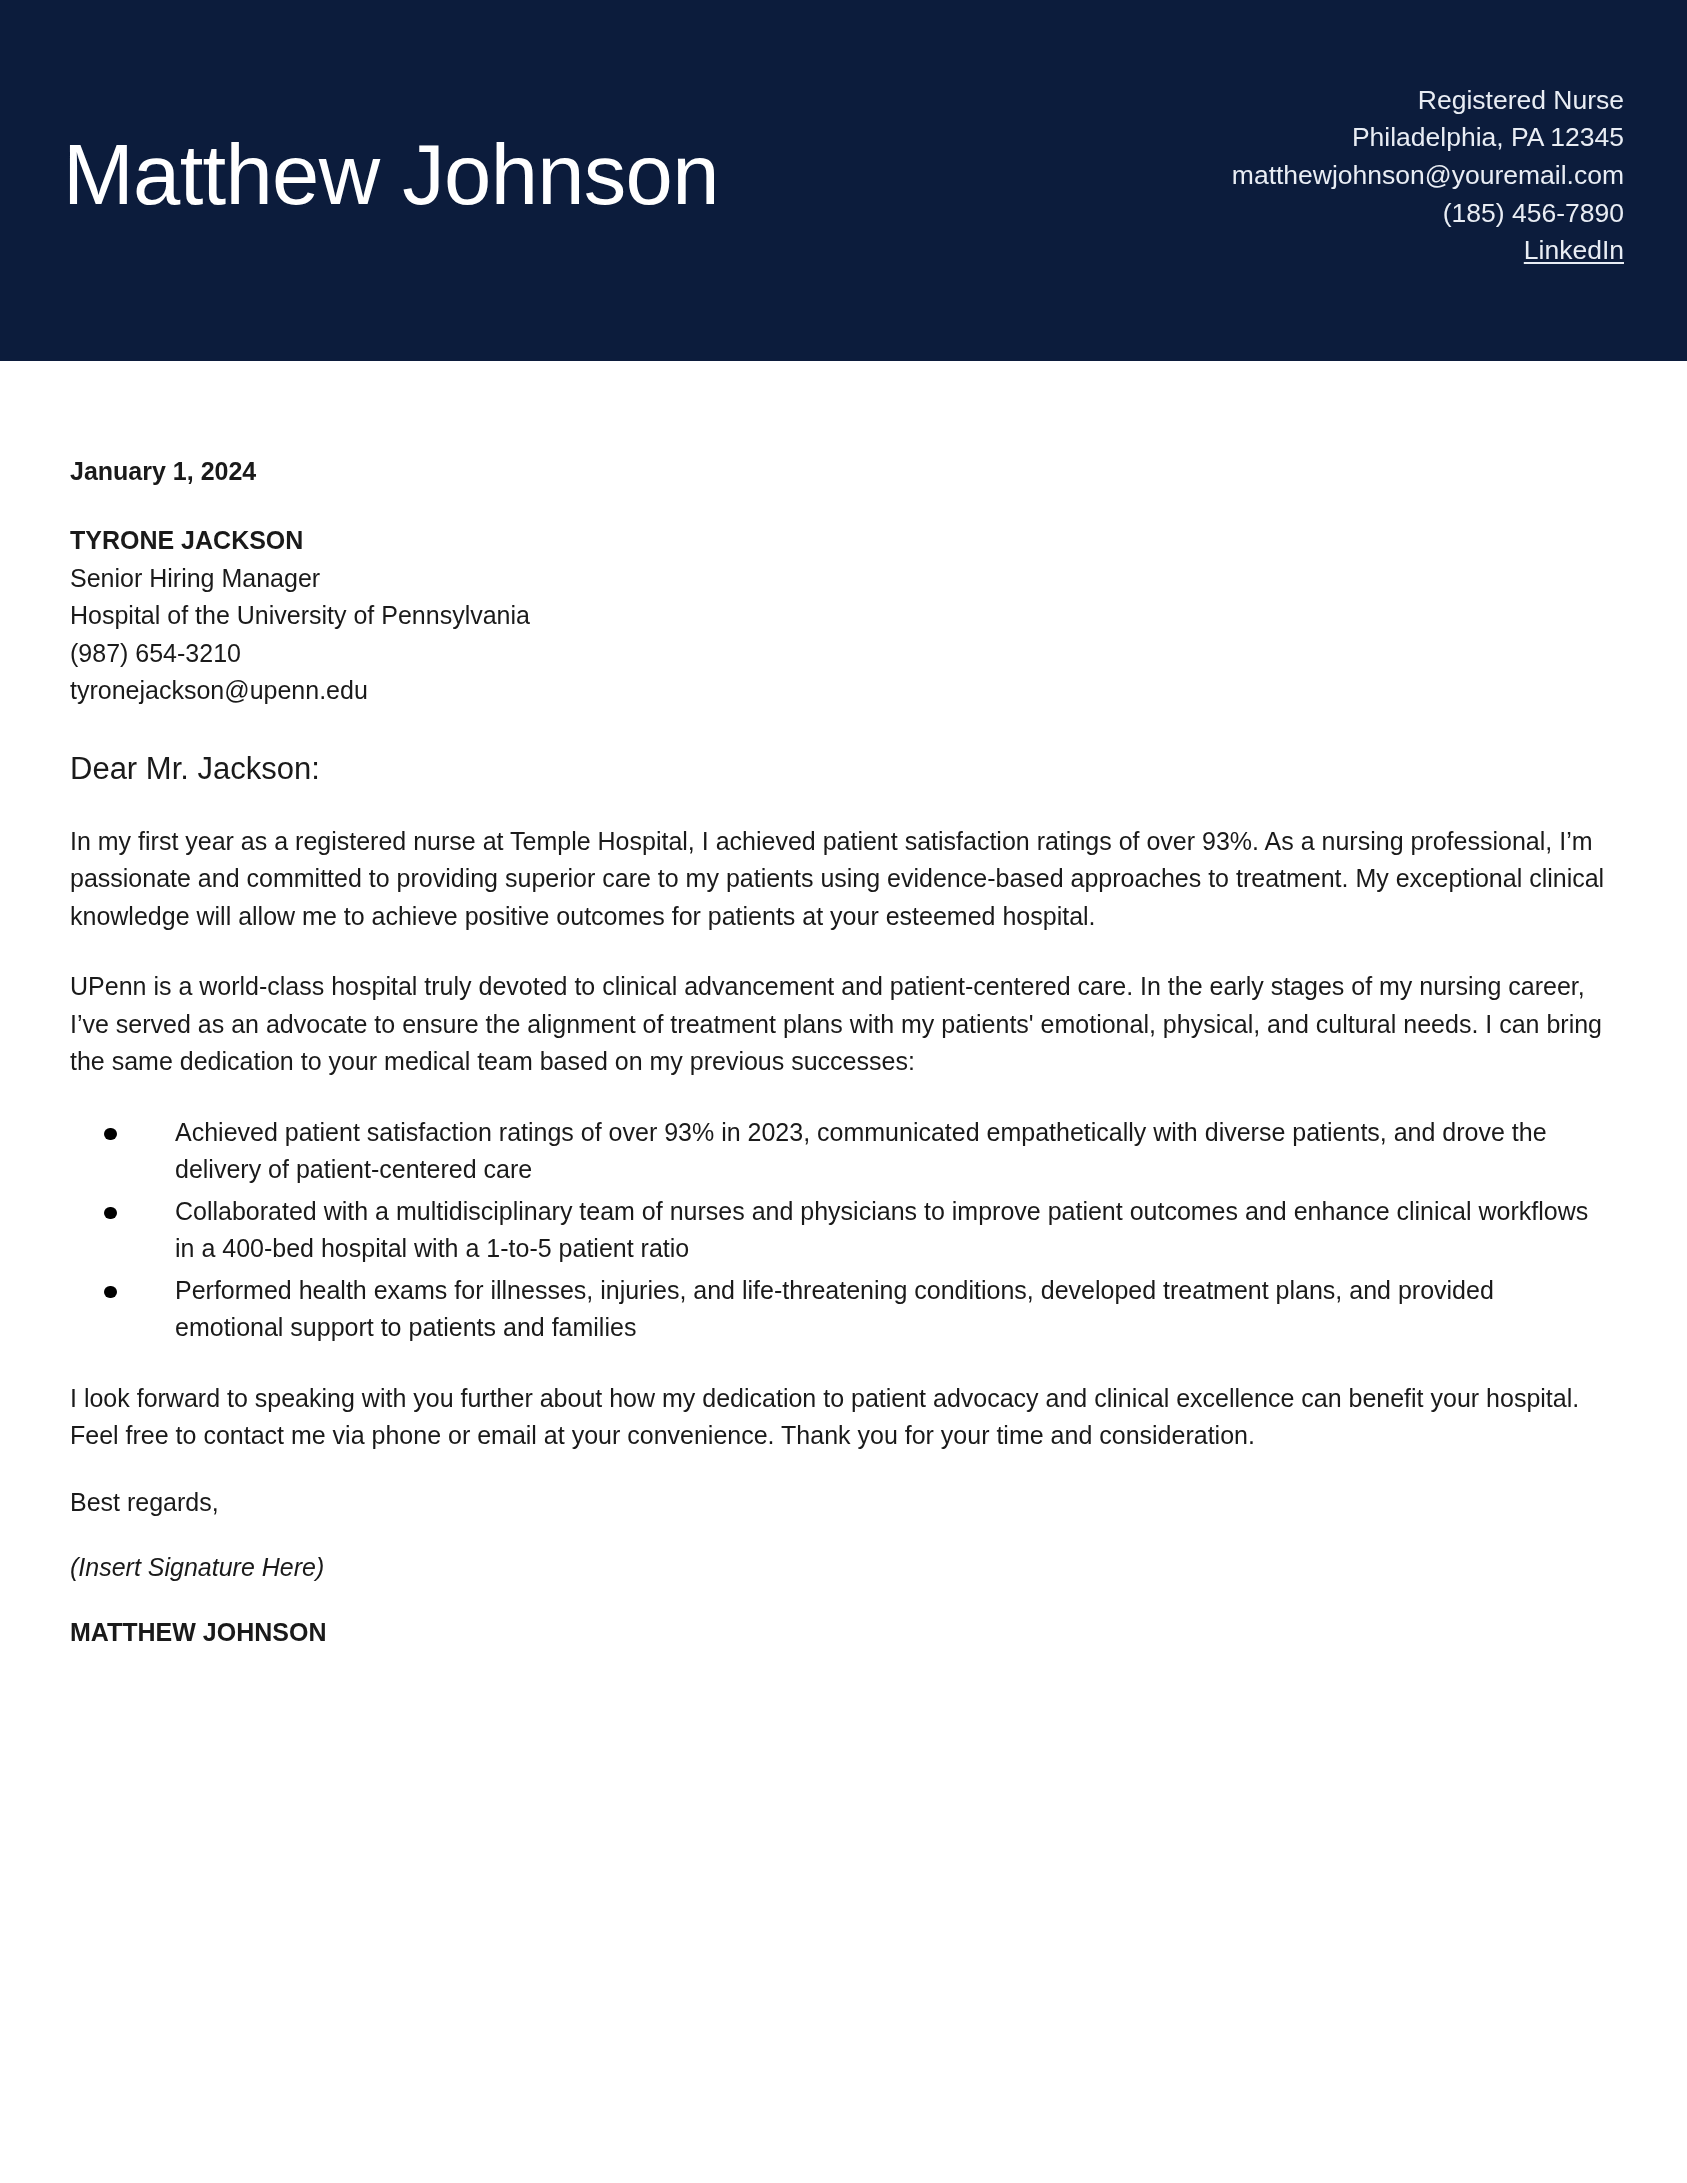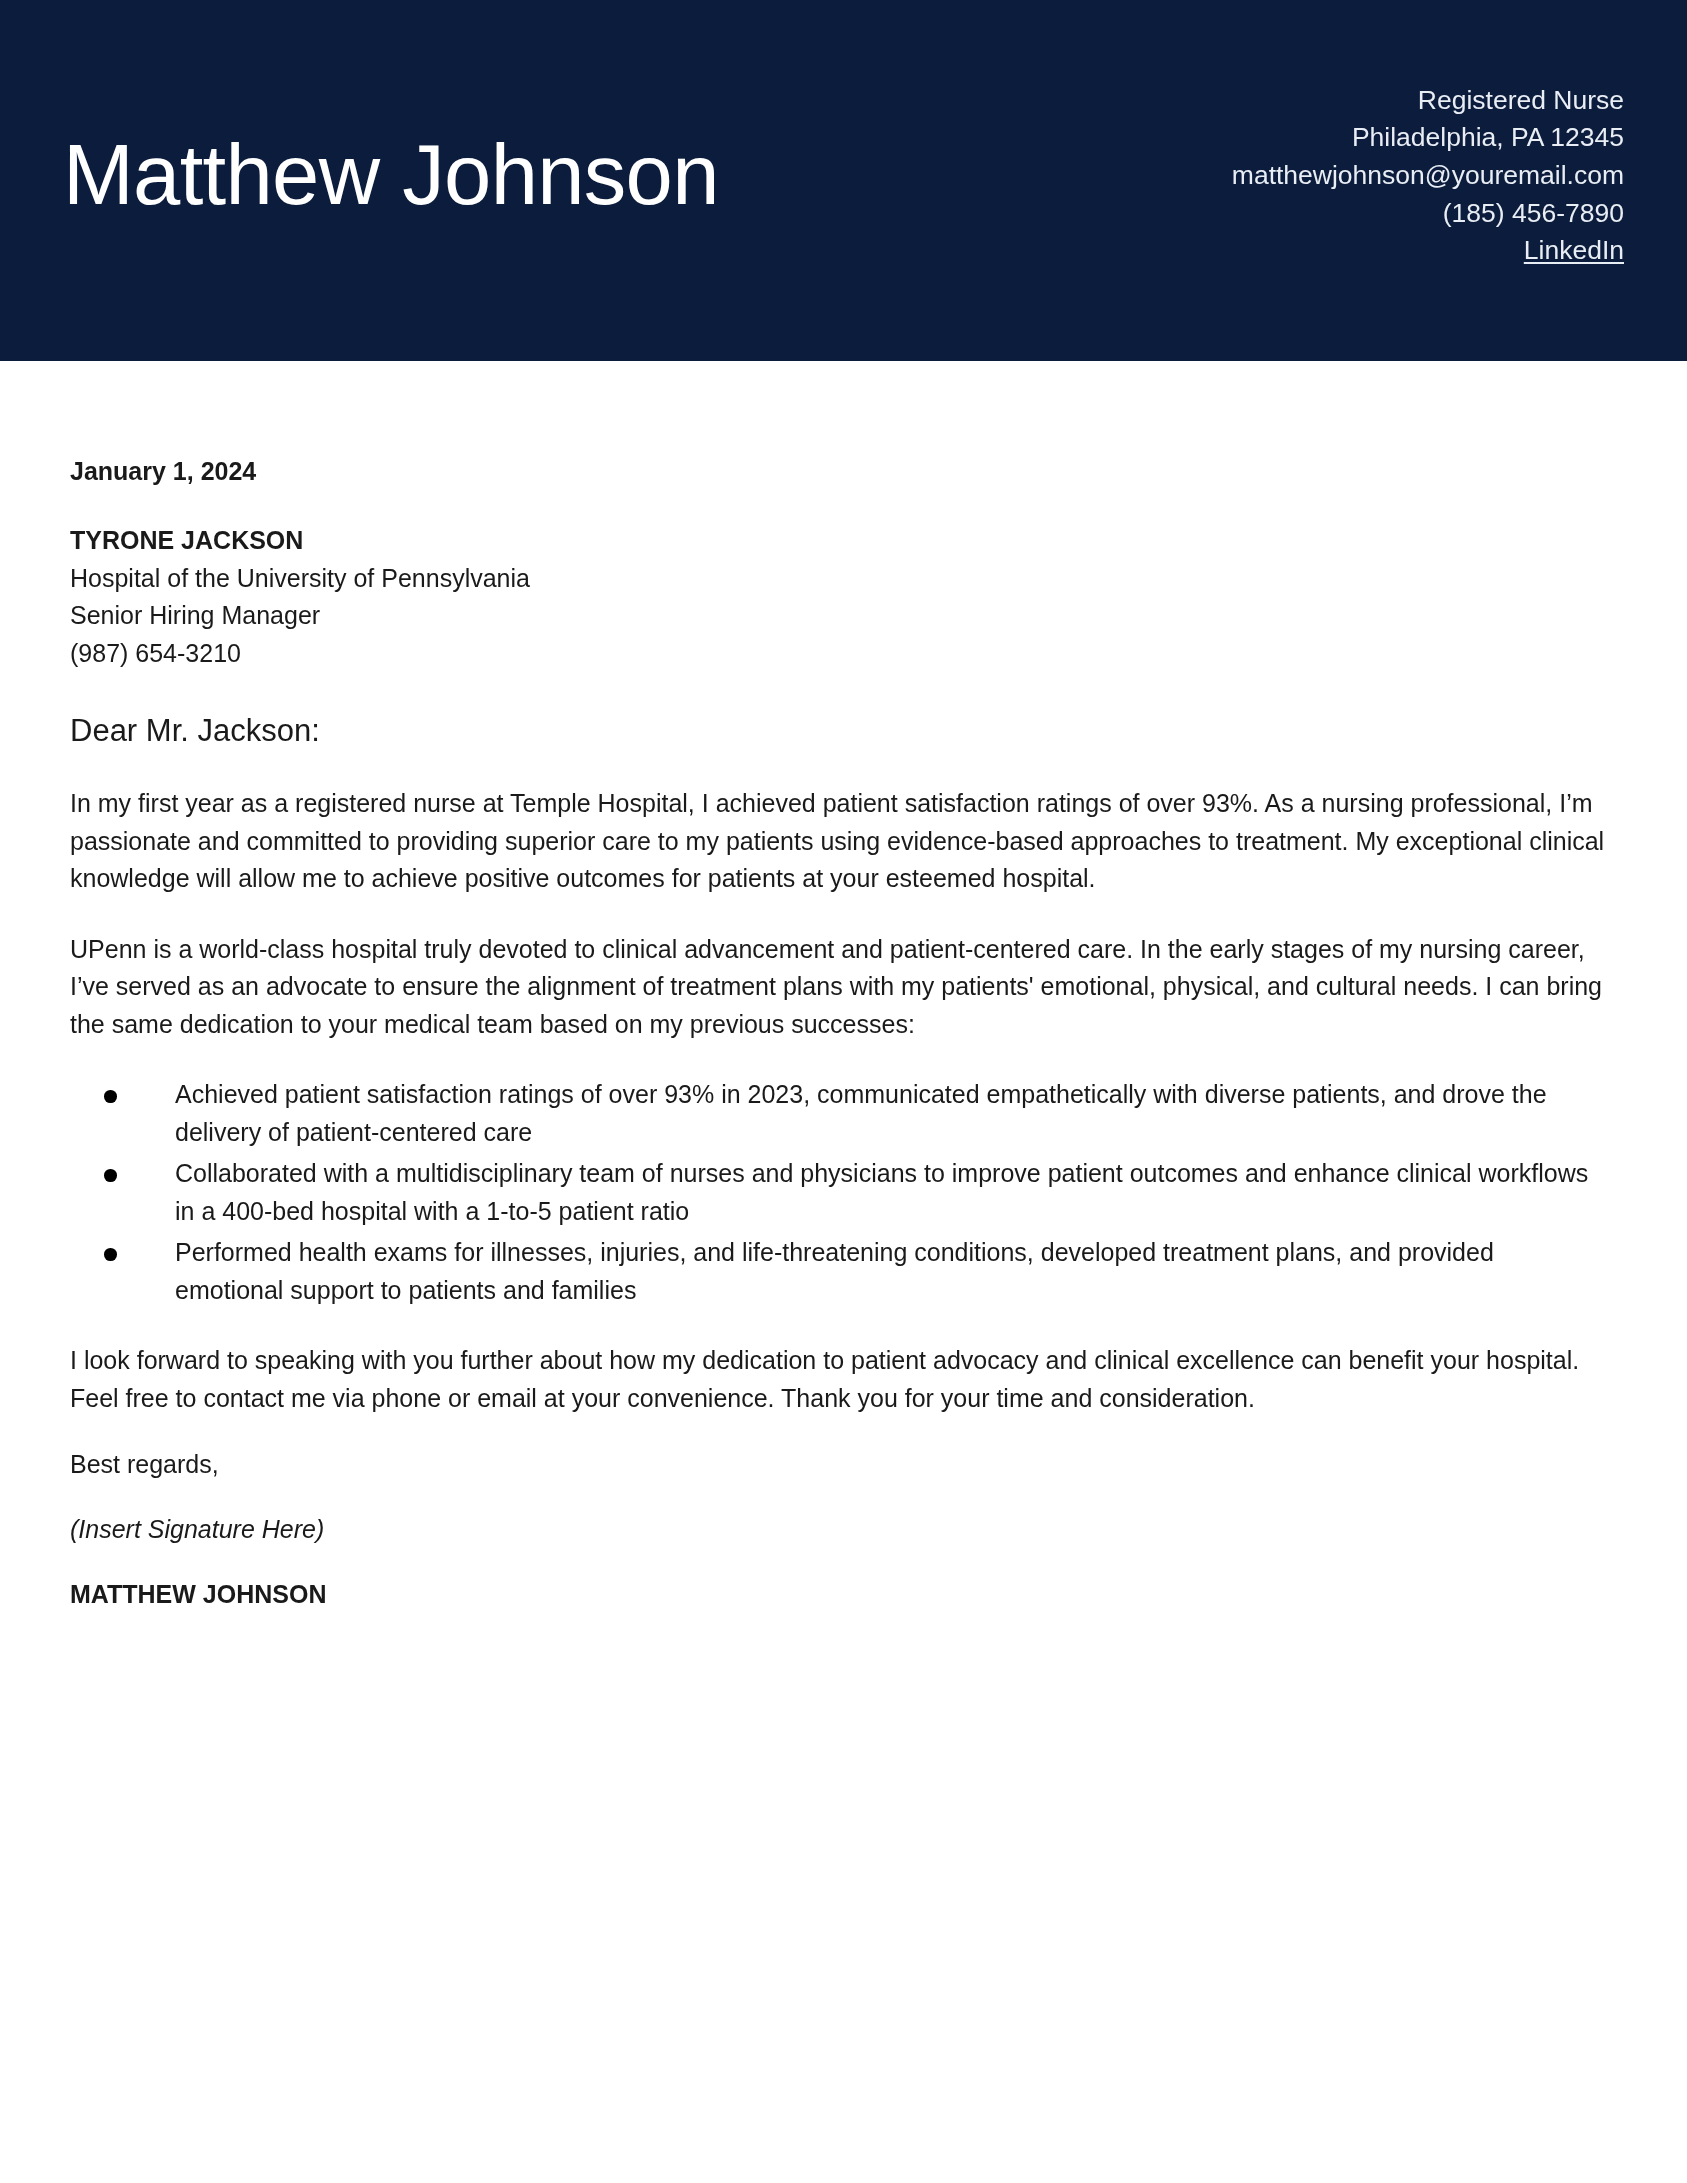--- a/index.html
+++ b/index.html
@@ -143,23 +143,24 @@
     <span class="contact-line"><span class="contact-link">LinkedIn</span></span>
   </div>
 </div>
 
 <div class="letter">
 
   <p class="letter-date">January 1, 2024</p>
 
   <div class="recipient-block">
     <span class="recipient-name">TYRONE JACKSON</span>
+    <span class="recipient-line">Senior Hiring Manager</span>
     <span class="recipient-line">Hospital of the University of Pennsylvania</span>
-    <span class="recipient-line">Senior Hiring Manager</span>
     <span class="recipient-line">(987) 654-3210</span>
+    <span class="recipient-line">tyronejackson@upenn.edu</span>
   </div>
 
   <p class="salutation">Dear Mr. Jackson:</p>
 
   <p class="body-paragraph">In my first year as a registered nurse at Temple Hospital, I achieved patient satisfaction ratings of over 93%. As a nursing professional, I’m passionate and committed to providing superior care to my patients using evidence-based approaches to treatment. My exceptional clinical knowledge will allow me to achieve positive outcomes for patients at your esteemed hospital.</p>
 
   <p class="body-paragraph">UPenn is a world-class hospital truly devoted to clinical advancement and patient-centered care. In the early stages of my nursing career, I’ve served as an advocate to ensure the alignment of treatment plans with my patients' emotional, physical, and cultural needs. I can bring the same dedication to your medical team based on my previous successes:</p>
 
   <ul class="achievement-list">
     <li class="achievement-item">

